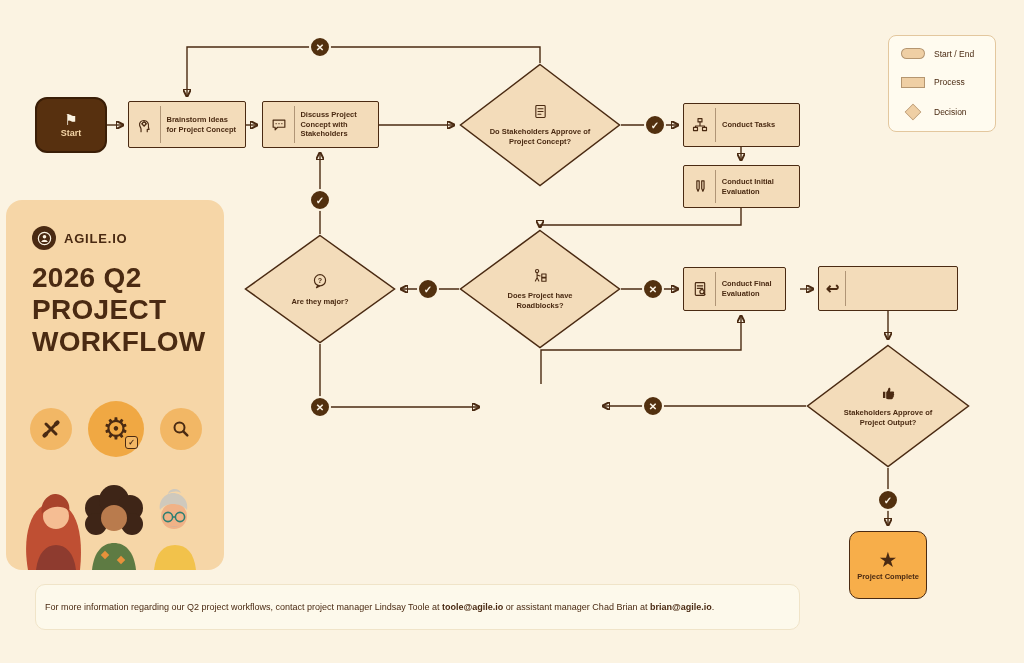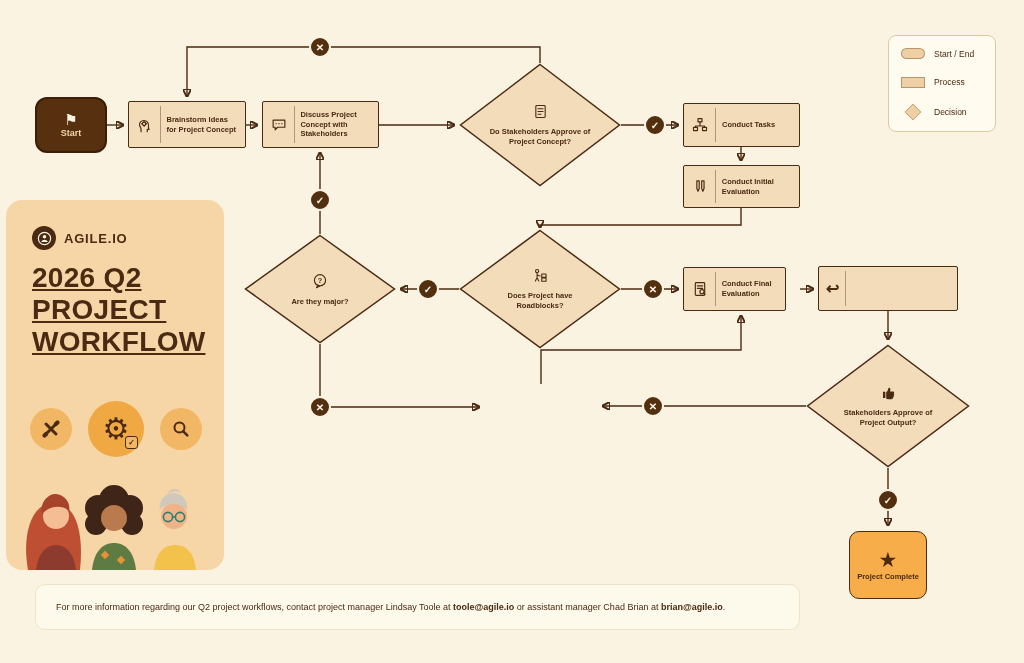--- a/index.html
+++ b/index.html
@@ -53,36 +53,36 @@
   .llabel { font-size: 8.5px; color: #4A2A12; }
 
   
   .panel { position: absolute; left: 6px; top: 200px; width: 218px; height: 370px; background: #F6D6A7;
            border-radius: 16px; overflow: hidden; }
   .logo-row { position: absolute; left: 26px; top: 26px; display: flex; align-items: center; gap: 8px; }
   .logo-circle { width: 24px; height: 24px; border-radius: 50%; background: #4A2A12; display: flex;
                  align-items: center; justify-content: center; }
   .logo-text { font-size: 13px; font-weight: 800; color: #4A2A12; letter-spacing: .8px; }
   .panel-title { position: absolute; left: 26px; top: 62px; white-space: pre-line; font-size: 28px;
-                 font-weight: 800; color: #4A2A12; line-height: 1.14; letter-spacing: .3px; text-decoration: underline; }
+                 font-weight: 800; color: #4A2A12; line-height: 1.14; letter-spacing: .3px; }
   .icon-circles { position: absolute; left: 24px; top: 200px; width: 172px; height: 58px; display: flex;
                   align-items: center; justify-content: space-between; }
   .icircle { width: 42px; height: 42px; border-radius: 50%; background: #F2B765; display: flex;
              align-items: center; justify-content: center; position: relative; }
   .icircle.big { width: 56px; height: 56px; background: #F0A843; }
   .gear-glyph { font-size: 30px; color: #4A2A12; line-height: 1; }
   .gear-badge { position: absolute; right: 6px; bottom: 8px; width: 13px; height: 13px; background: #F2B765;
                 border: 1.5px solid #4A2A12; border-radius: 3px; font-size: 8px; font-weight: bold;
                 color: #4A2A12; display: flex; align-items: center; justify-content: center; }
   .team { position: absolute; left: 0; bottom: 0; }
 
   
   .footerbar { position: absolute; left: 35px; top: 584px; width: 765px; height: 46px; background: #FDF9EB;
                border: 1px solid #F0E4C8; border-radius: 10px; display: flex; align-items: center;
-               padding: 0 20px; }
+               padding: 0 9px; }
   .footerbar p { font-size: 9px; color: #4A2A12; }
   .footerbar b { font-weight: 800; }
 
   
   .ico { stroke: #4A2A12; fill: none; stroke-width: 1.3; stroke-linecap: round; stroke-linejoin: round; }
   .return-glyph { font-size: 16px; font-weight: bold; color: #4A2A12; line-height: 1; }
 </style>
 </head>
 <body>
 

